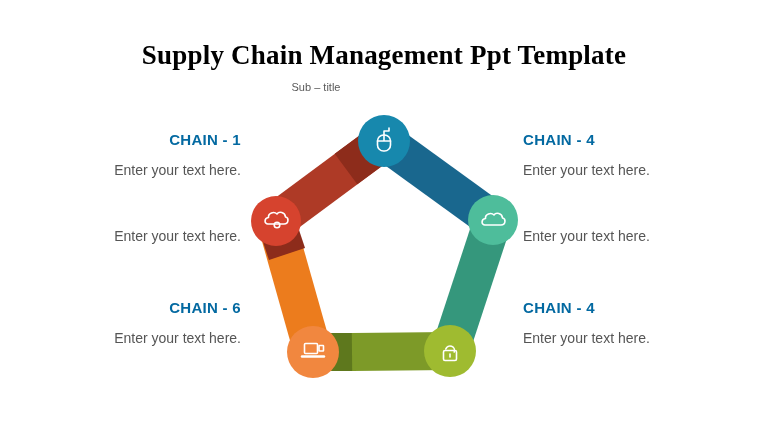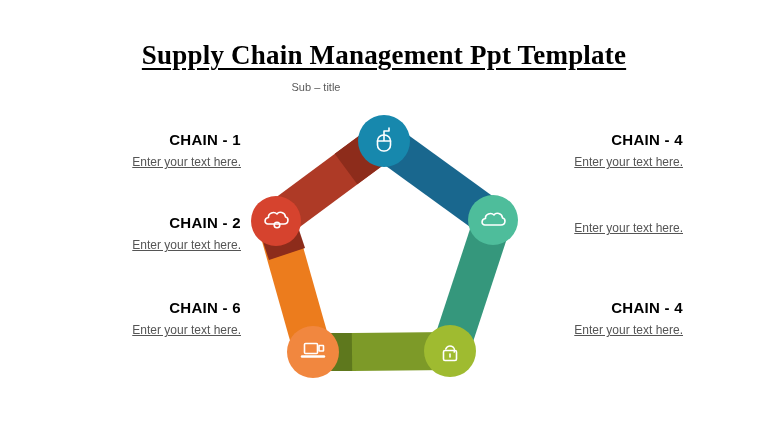--- a/index.html
+++ b/index.html
@@ -5,37 +5,37 @@
   html,body{margin:0;padding:0;background:#ffffff;}
   .stage{
     position:relative;width:768px;height:432px;background:#ffffff;overflow:hidden;
     font-family:"Liberation Sans", sans-serif;
   }
   .title-wrap{position:absolute;top:40px;left:0;width:768px;text-align:center;}
   .title{
     display:inline-block;margin:0;
     font-family:"Liberation Serif", serif;
     font-size:27px;font-weight:bold;color:#000;
-    text-decoration:underline;text-decoration-thickness:2px;text-underline-offset:4px;
+    text-decoration-thickness:2px;text-underline-offset:4px;
     letter-spacing:0.2px;
   }
   .subtitle{
     position:absolute;top:81px;left:0;width:632px;text-align:center;
     font-size:11px;color:#595959;
   }
   .diagram-svg{position:absolute;top:0;left:0;}
   .label-block{position:absolute;width:160px;}
   .label-block.left{text-align:right;right:527px;}
-  .label-block.right{text-align:right;left:523px;}
+  .label-block.right{text-align:left;left:523px;}
   .chain-heading{
-    margin:0;font-size:15px;font-weight:bold;color:#000000;
+    margin:0;font-size:15px;font-weight:bold;color:#0369a1;
     letter-spacing:0.3px;line-height:17px;
   }
   .chain-desc{
-    margin:8px 0 0 0;font-size:12px;color:#555555;line-height:13px;text-decoration:underline;
+    margin:16px 0 0 0;font-size:14px;color:#555555;line-height:13px;
   }
   .pos-row1{top:131px;} .pos-row2{top:214px;} .pos-row3{top:299px;}
 </style>
 </head>
 <body>
 
 <div class="stage">
 
   <div class="title-wrap">
     <h1 class="title">Supply Chain Management Ppt Template</h1>
@@ -91,21 +91,20 @@
         <path d="M0,2 V5" stroke="#ffffff"></path>
       </g>
     </g>
   </svg>
 
   <div class="label-block left pos-row1">
     <p class="chain-heading">CHAIN - 1</p>
     <p class="chain-desc">Enter your text here.</p>
   </div>
   <div class="label-block left pos-row2">
-    <p class="chain-heading">CHAIN - 2</p>
     <p class="chain-desc">Enter your text here.</p>
   </div>
   <div class="label-block left pos-row3">
     <p class="chain-heading">CHAIN - 6</p>
     <p class="chain-desc">Enter your text here.</p>
   </div>
 
   <div class="label-block right pos-row1">
     <p class="chain-heading">CHAIN - 4</p>
     <p class="chain-desc">Enter your text here.</p>

